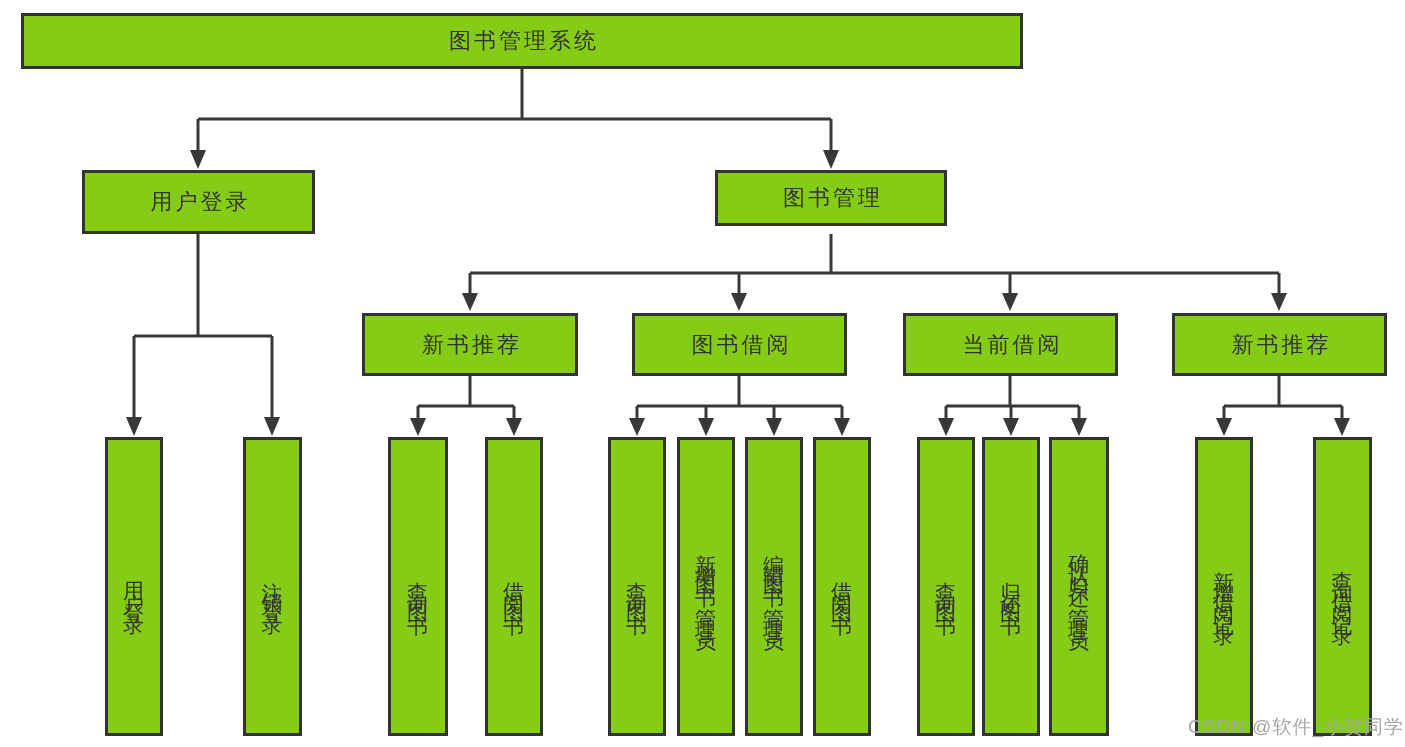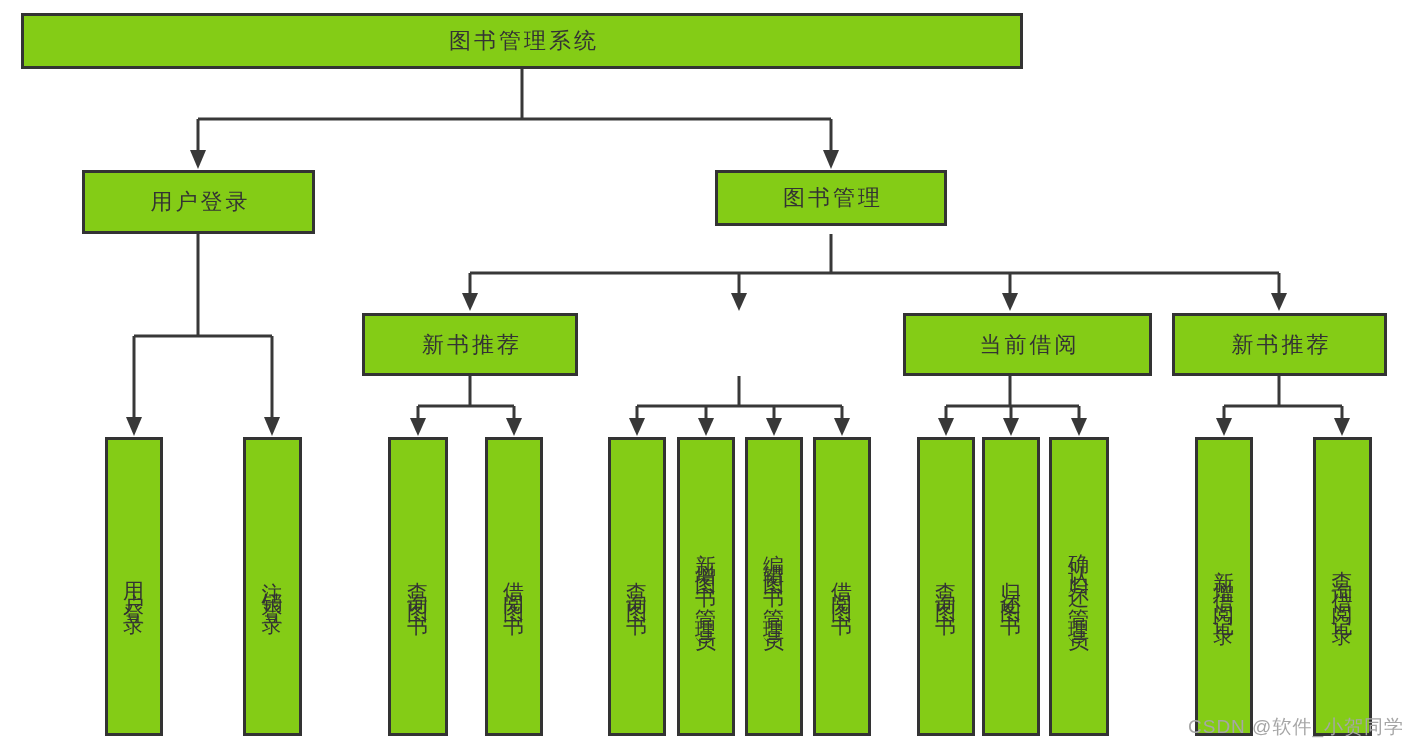--- a/index.html
+++ b/index.html
@@ -130,21 +130,24 @@
   <div class="node hnode" style="left:82px; top:170px; width:233px; height:64px;">
     <span class="lbl">用户登录</span>
   </div>
   <div class="node hnode" style="left:715px; top:170px; width:232px; height:56px;">
     <span class="lbl">图书管理</span>
   </div>
 
   <div class="node hnode" style="left:362px; top:313px; width:216px; height:63px;">
     <span class="lbl">新书推荐</span>
   </div>
-  <div class="node hnode" style="left:903px; top:313px; width:249px; height:63px;">
+  <div class="node hnode" style="left:632px; top:313px; width:215px; height:63px;">
+    <span class="lbl">图书借阅</span>
+  </div>
+  <div class="node hnode" style="left:903px; top:313px; width:215px; height:63px;">
     <span class="lbl">当前借阅</span>
   </div>
   <div class="node hnode" style="left:1172px; top:313px; width:215px; height:63px;">
     <span class="lbl">新书推荐</span>
   </div>
 
   <div class="node vnode" style="left:105px; top:437px; width:58px; height:299px;">
     <span class="lbl">用户登录</span>
   </div>
   <div class="node vnode" style="left:243px; top:437px; width:59px; height:299px;">

